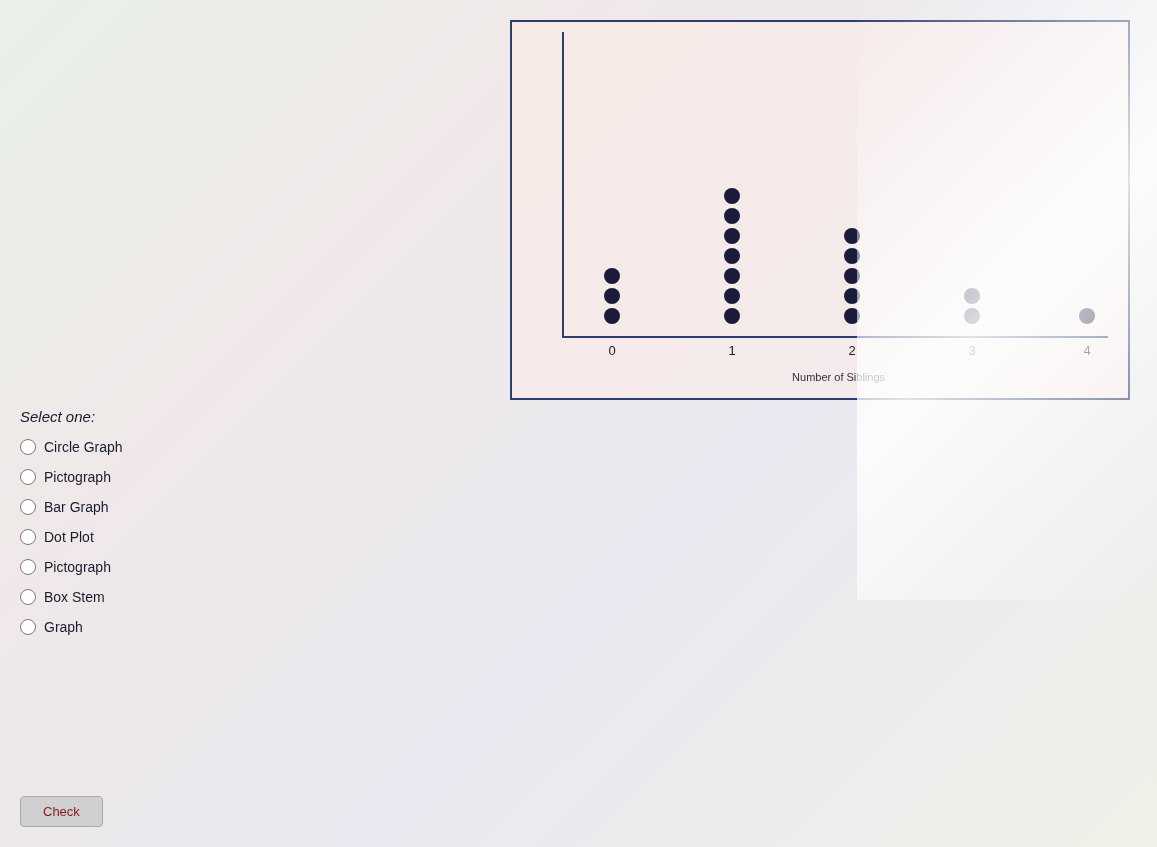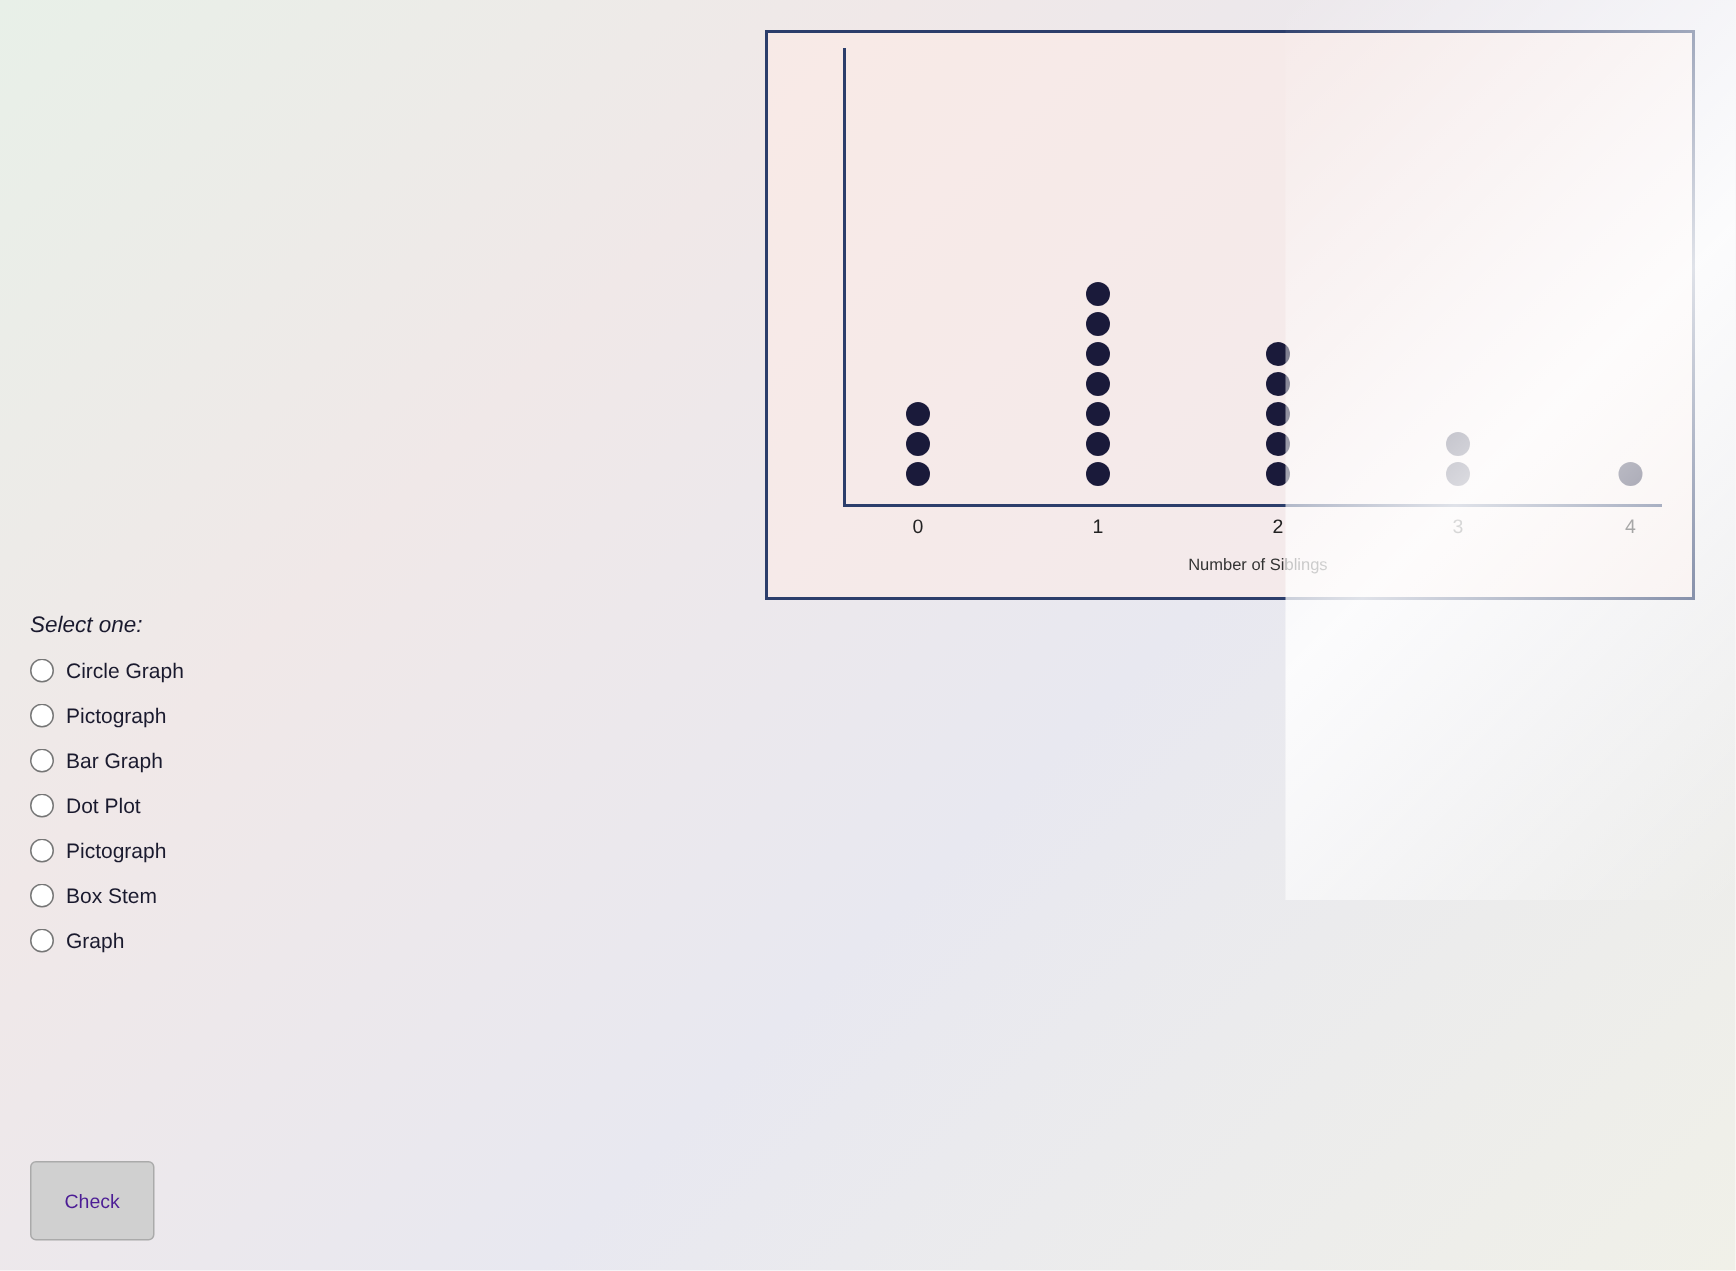--- a/index.html
+++ b/index.html
@@ -131,26 +131,26 @@
       font-size: 14px;
       color: #1a1a2e;
       cursor: pointer;
     }
 
     
     .check-button {
       position: absolute;
       bottom: 20px;
       left: 20px;
-      padding: 18px 22px;
+      padding: 7px 22px;
       background: #d0d0d0;
       border: 1px solid #aaa;
       border-radius: 4px;
       font-size: 13px;
-      color: #4c1d95;
+      color: #7f1d1d;
       cursor: pointer;
     }
   </style>
 </head>
 <body>
 
 <div class="glare"></div>
 
 <div class="chart-container">
   <div class="chart-inner">

